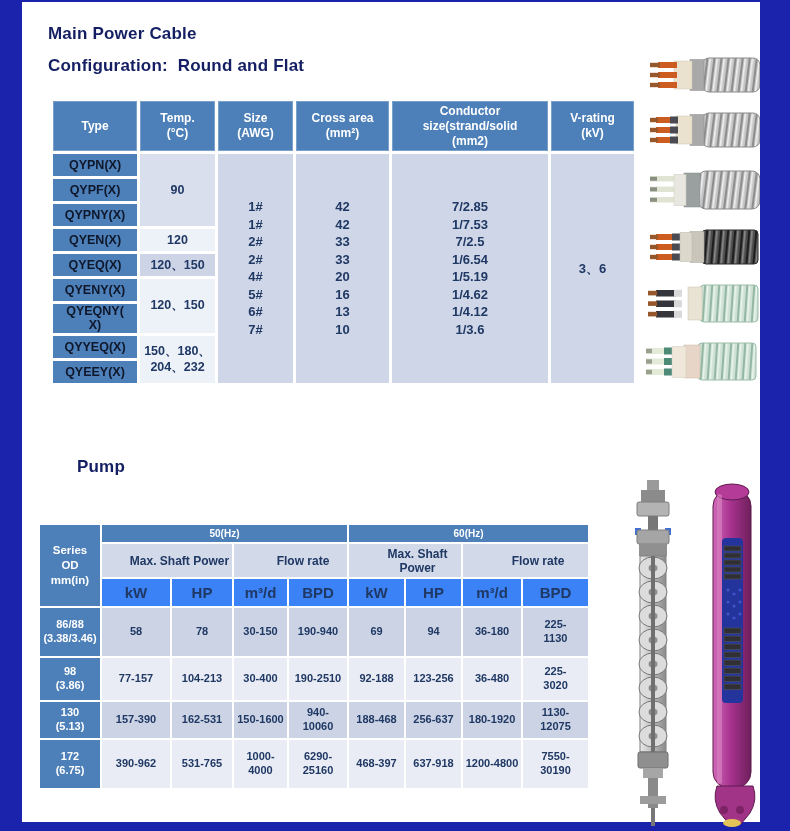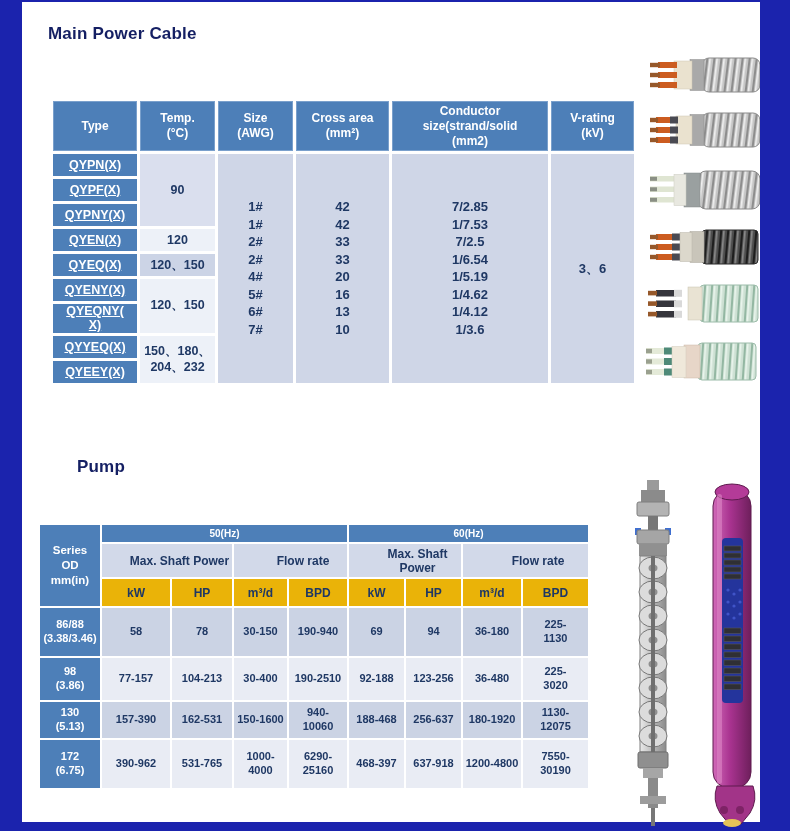--- a/index.html
+++ b/index.html
@@ -30,23 +30,23 @@
   .cable-table {
     position: absolute; left: 50px; top: 98px; width: 578px;
     border-spacing: 3px; background: #fff;
   }
   .cable-table th.hdr {
     background: #4d7fb8; color: #fff; font-size: 12px; font-weight: bold;
     height: 50px; text-align: center; vertical-align: middle;
     white-space: pre-line; line-height: 1.25; border: 1px solid #7aa0cc;
   }
   .cable-table th.type {
-    background: #4d7fb8; color: #ffffff; font-size: 12.5px; font-weight: bold;
+    background: #4d7fb8; color: #0f172a; font-size: 12.5px; font-weight: bold;
     height: 22px; text-align: center; vertical-align: middle;
-    white-space: pre-line; line-height: 1.15; text-decoration: underline;
+    white-space: pre-line; line-height: 1.15;
   }
   .cable-table td {
     color: #1f3864; font-size: 12.5px; font-weight: bold;
     text-align: center; vertical-align: middle;
   }
   .cable-table td.temp.g0 { background: #dadfee; }
   .cable-table td.temp.g1 { background: #edf1f8; }
   .cable-table td.temp.g2 { background: #ccd4e6; }
   .cable-table td.temp.g3 { background: #edf1f8; }
   .cable-table td.temp.g4 { background: #edf1f8; line-height: 1.3; }
@@ -67,21 +67,21 @@
     background: #4d7fb8; color: #fff; font-size: 10px; height: 17px;
   }
   .pump-table th.series-hd {
     background: #4d7fb8; color: #fff; font-size: 11.5px;
     white-space: pre-line; line-height: 1.3;
   }
   .pump-table th.group {
     background: #d2d9e9; color: #1f3864; font-size: 12px; height: 33px; padding-left: 25px;
   }
   .pump-table th.unit {
-    background: #eab308; color: #1f3864; font-size: 12px; height: 27px;
+    background: #3b82f6; color: #1f3864; font-size: 15px; height: 27px;
   }
   .pump-table th.series {
     background: #4d7fb8; color: #fff; font-size: 11px;
     white-space: pre-line; line-height: 1.25;
   }
   .pump-table td {
     color: #1f3864; font-size: 11px; font-weight: bold;
     text-align: center; vertical-align: middle;
     white-space: pre-line; line-height: 1.25;
   }
@@ -98,20 +98,21 @@
 </head>
 <body>
 
 <div class="page">
   <div class="bar left"></div>
   <div class="bar right"></div>
   <div class="bar bottom"></div>
   <div class="bar top"></div>
 
   <div class="title t1">Main Power Cable</div>
+  <div class="title t2">Configuration:  Round and Flat</div>
 
   <table class="cable-table">
     <colgroup>
       <col style="width:84px">
         <col style="width:75px">
         <col style="width:75px">
       <col style="width:93px">
         <col style="width:156px">
         <col style="width:83px">
     </colgroup>

